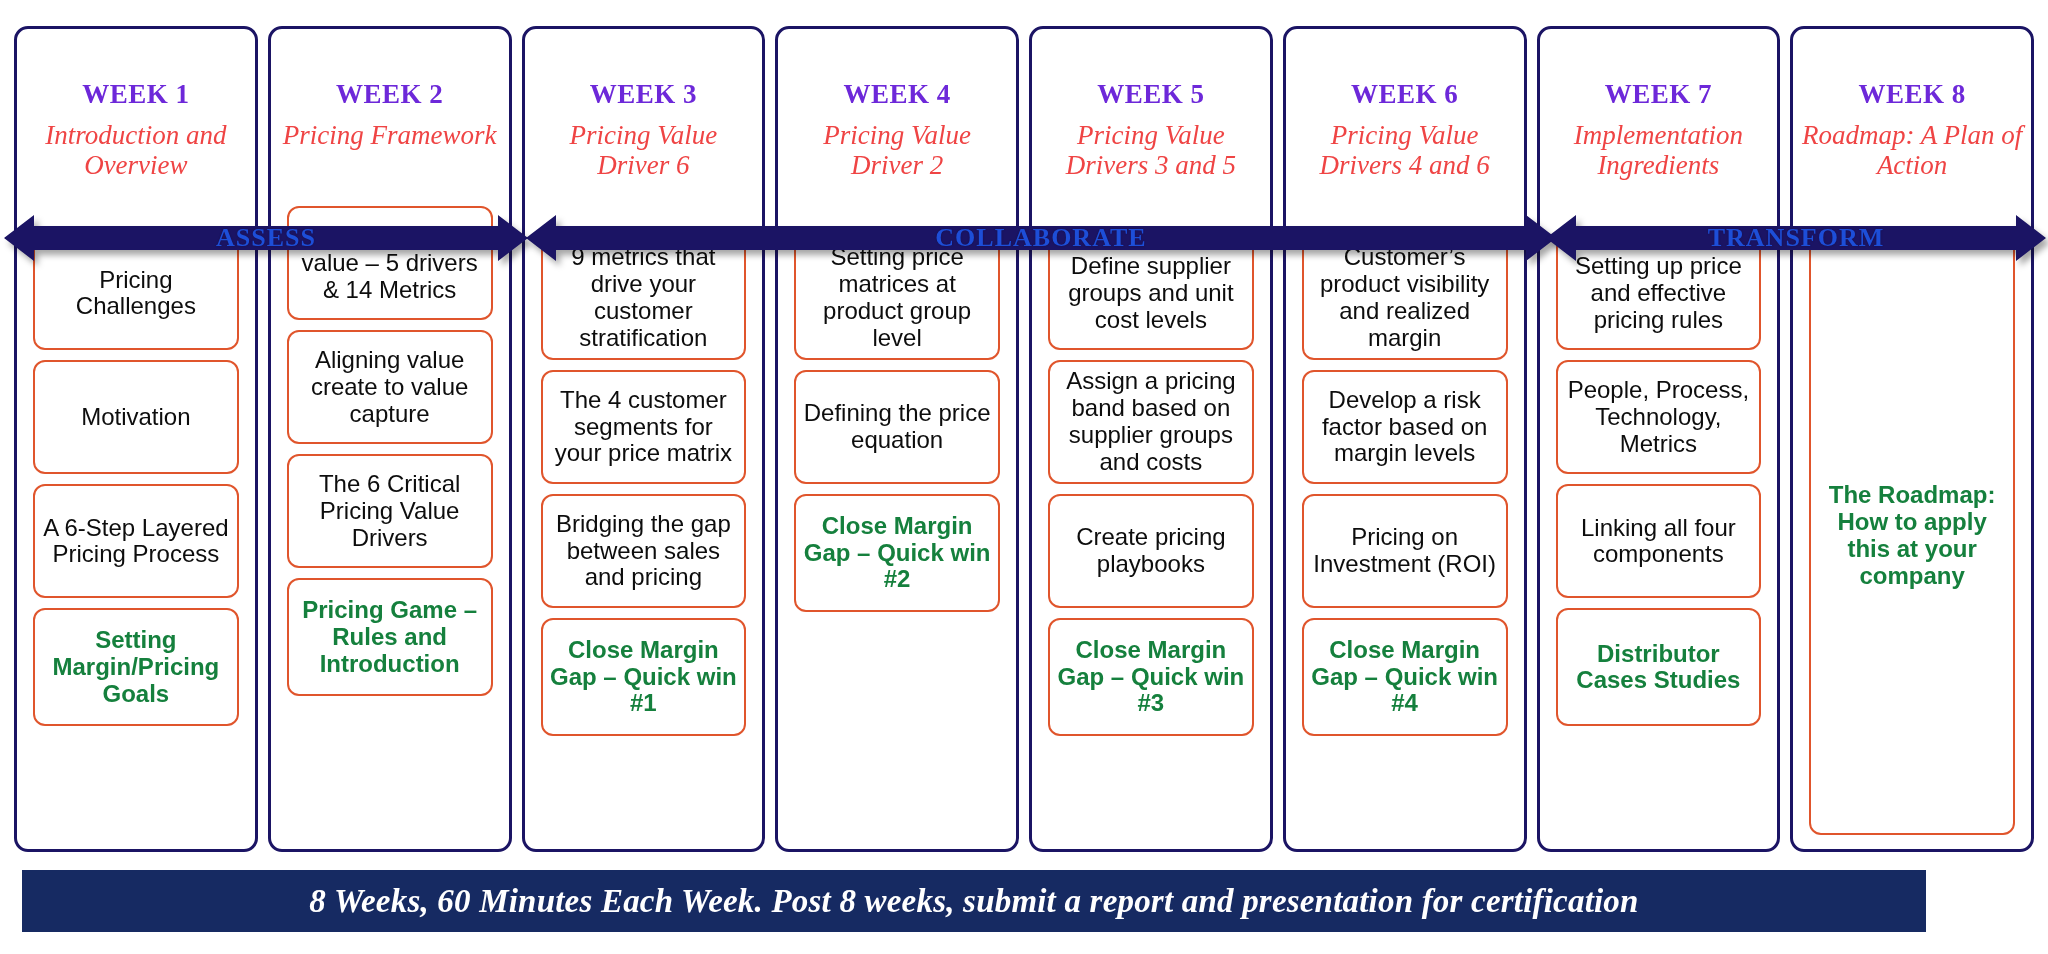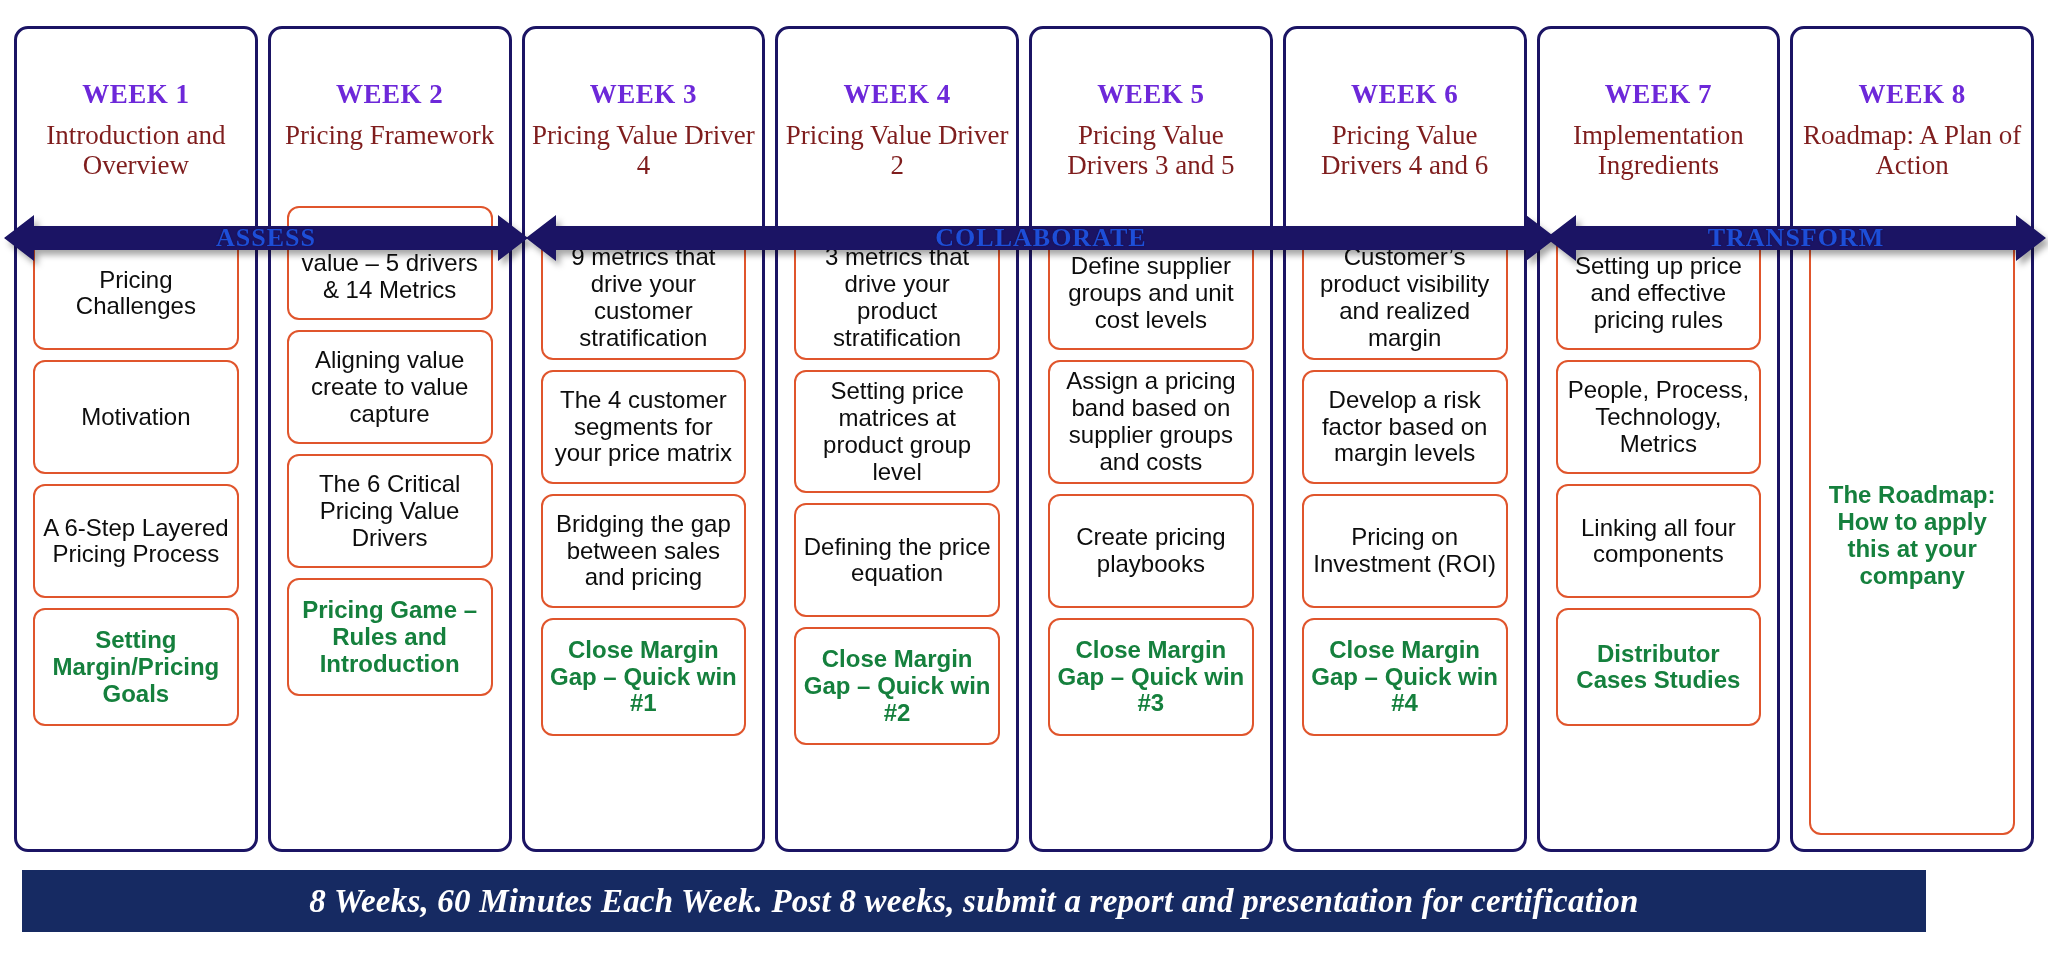--- a/index.html
+++ b/index.html
@@ -35,24 +35,25 @@
     font-family:"Liberation Serif", serif;
     font-weight:bold;
     font-size:27px;
     letter-spacing:.5px;
     color:#6d28d9;
     line-height:1;
   }
   .week-title{
     font-family:"Liberation Serif", serif;
     font-size:27px;
-    color:#7f1d1d;
+    color:#ef4444;
     line-height:1.12;
     margin-top:12px;
     padding:0 6px;
+    font-style:italic;
   }
   .spacer-band{height:56px;flex:0 0 auto;}
 
   .boxes{
     width:100%;
     flex:1 1 auto;
     display:flex;flex-direction:column;
     align-items:center;
     padding:0 16px 14px 16px;
     box-sizing:border-box;
@@ -154,39 +155,38 @@
         <div class="tbox b1">Shareholder value – 5 drivers &amp; 14 Metrics</div>
         <div class="tbox b2">Aligning value create to value capture</div>
         <div class="tbox b3">The 6 Critical Pricing Value Drivers</div>
         <div class="tbox b4 accent">Pricing Game – Rules and Introduction</div>
       </div>
     </div>
 
     <div class="week-col">
       <div class="week-head">
         <div class="week-label">WEEK 3</div>
-        <div class="week-title">Pricing Value Driver 4</div>
+        <div class="week-title">Pricing Value Driver 6</div>
       </div>
       <div class="spacer-band"></div>
       <div class="boxes">
         <div class="tbox b1">9 metrics that drive your customer stratification</div>
         <div class="tbox b2">The 4 customer segments for your price matrix</div>
         <div class="tbox b3">Bridging the gap between sales and pricing</div>
         <div class="tbox b4 accent">Close Margin Gap – Quick win #1</div>
       </div>
     </div>
 
     <div class="week-col">
       <div class="week-head">
         <div class="week-label">WEEK 4</div>
         <div class="week-title">Pricing Value Driver 2</div>
       </div>
       <div class="spacer-band"></div>
       <div class="boxes">
-        <div class="tbox b1">3 metrics that drive your product stratification</div>
         <div class="tbox b2">Setting price matrices at product group level</div>
         <div class="tbox b3">Defining the price equation</div>
         <div class="tbox b4 accent">Close Margin Gap – Quick win #2</div>
       </div>
     </div>
 
     <div class="week-col">
       <div class="week-head">
         <div class="week-label">WEEK 5</div>
         <div class="week-title">Pricing Value Drivers 3 and 5</div>

